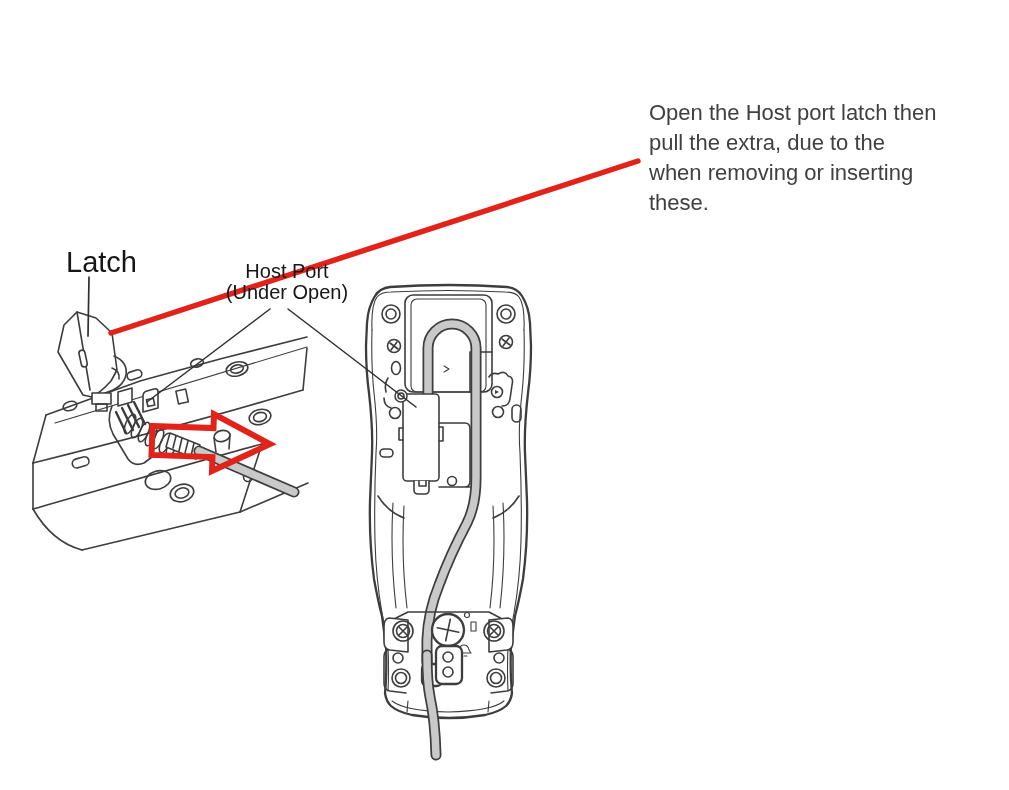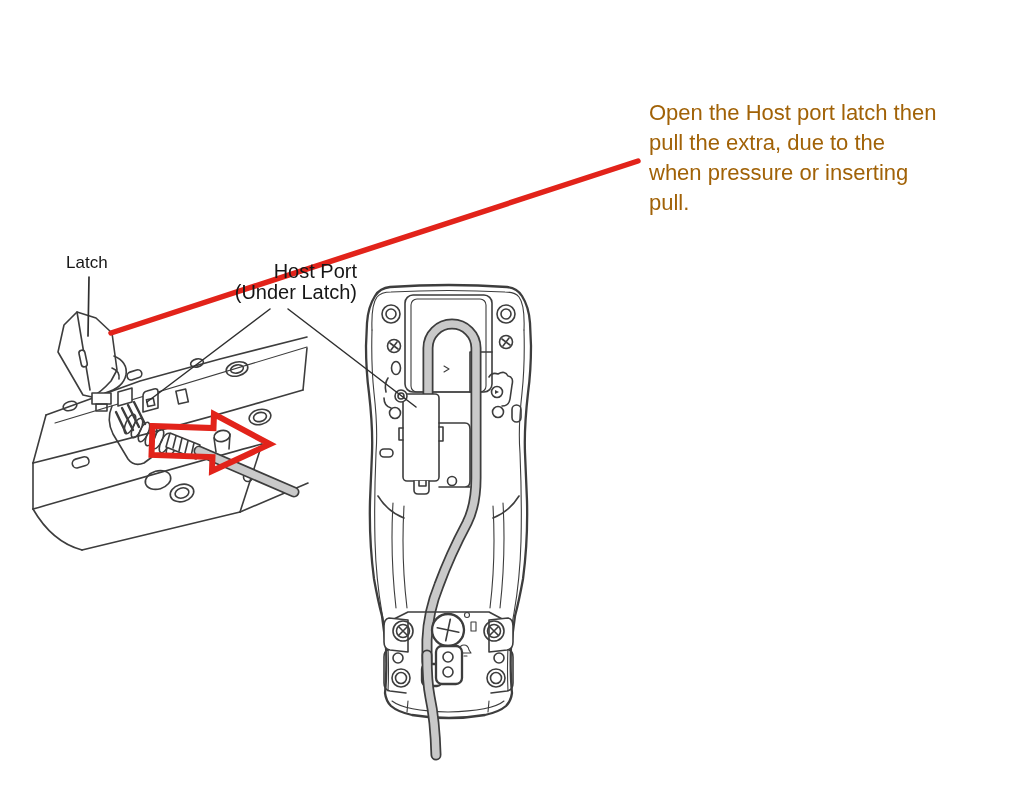--- a/index.html
+++ b/index.html
@@ -14,25 +14,25 @@
   .thin{stroke-width:1.1;}
   .wfill{fill:#ffffff;}
   .dk{stroke:#3d3d3d;stroke-width:2.4;fill:none;stroke-linecap:round;}
   .cable-out{stroke:#3d3d3d;stroke-width:11;fill:none;stroke-linecap:round;}
   .cable-in{stroke:#c9c9c9;stroke-width:7.5;fill:none;stroke-linecap:round;}
   .leader{stroke:#2f2f2f;fill:none;stroke-width:1.7;stroke-linecap:round;}
   .redln{fill:none;stroke-width:5.5;stroke-linecap:round;}
   .redarrow{fill:none;stroke-width:6;stroke-linejoin:miter;}
   
   .label{position:absolute;color:#161616;font-size:20px;line-height:21px;white-space:nowrap;}
-  .label-latch{left:66px;top:252px;font-size:17px;}
-  .label-hostport{left:217px;top:261px;width:140px;text-align:right;white-space:normal;}
+  .label-latch{left:66px;top:252px;font-size:29px;}
+  .label-hostport{left:217px;top:261px;width:140px;text-align:center;white-space:normal;}
   .annotation{
     position:absolute;left:649px;top:98px;width:340px;
-    color:#a16207;font-size:22px;line-height:30px;
+    color:#404040;font-size:22px;line-height:30px;
   }
   .annotation div{height:30px;}
 </style>
 </head>
 <body>
 
 <div class="stage">
 
   <svg class="diagram" width="1009" height="790" viewBox="0 0 1009 790">
 
@@ -216,23 +216,23 @@
     <path class="leader" style="stroke-width:1.5" d="M288,309 L416,407"></path>
 
     <line class="redln" x1="111" y1="333" x2="638" y2="161" stroke="#e2231a"></line>
     <path class="redarrow" d="M152,428 H213 V414 L270,442 L213,471 V457 H152 Z" transform="rotate(2 210 442)" stroke="#e2231a"></path>
   </svg>
 
   <div class="label label-latch">Latch</div>
 
   <div class="label label-hostport">
     <div>Host Port</div>
-    <div>(Under Latch)</div>
+    <div>(Under Open)</div>
   </div>
 
   <div class="annotation">
     <div>Open the Host port latch then</div>
     <div>pull the extra, due to the</div>
-    <div>when pressure or inserting</div>
-    <div>pull.</div>
+    <div>when removing or inserting</div>
+    <div>these.</div>
   </div>
 
 </div>
 
 </body></html>

